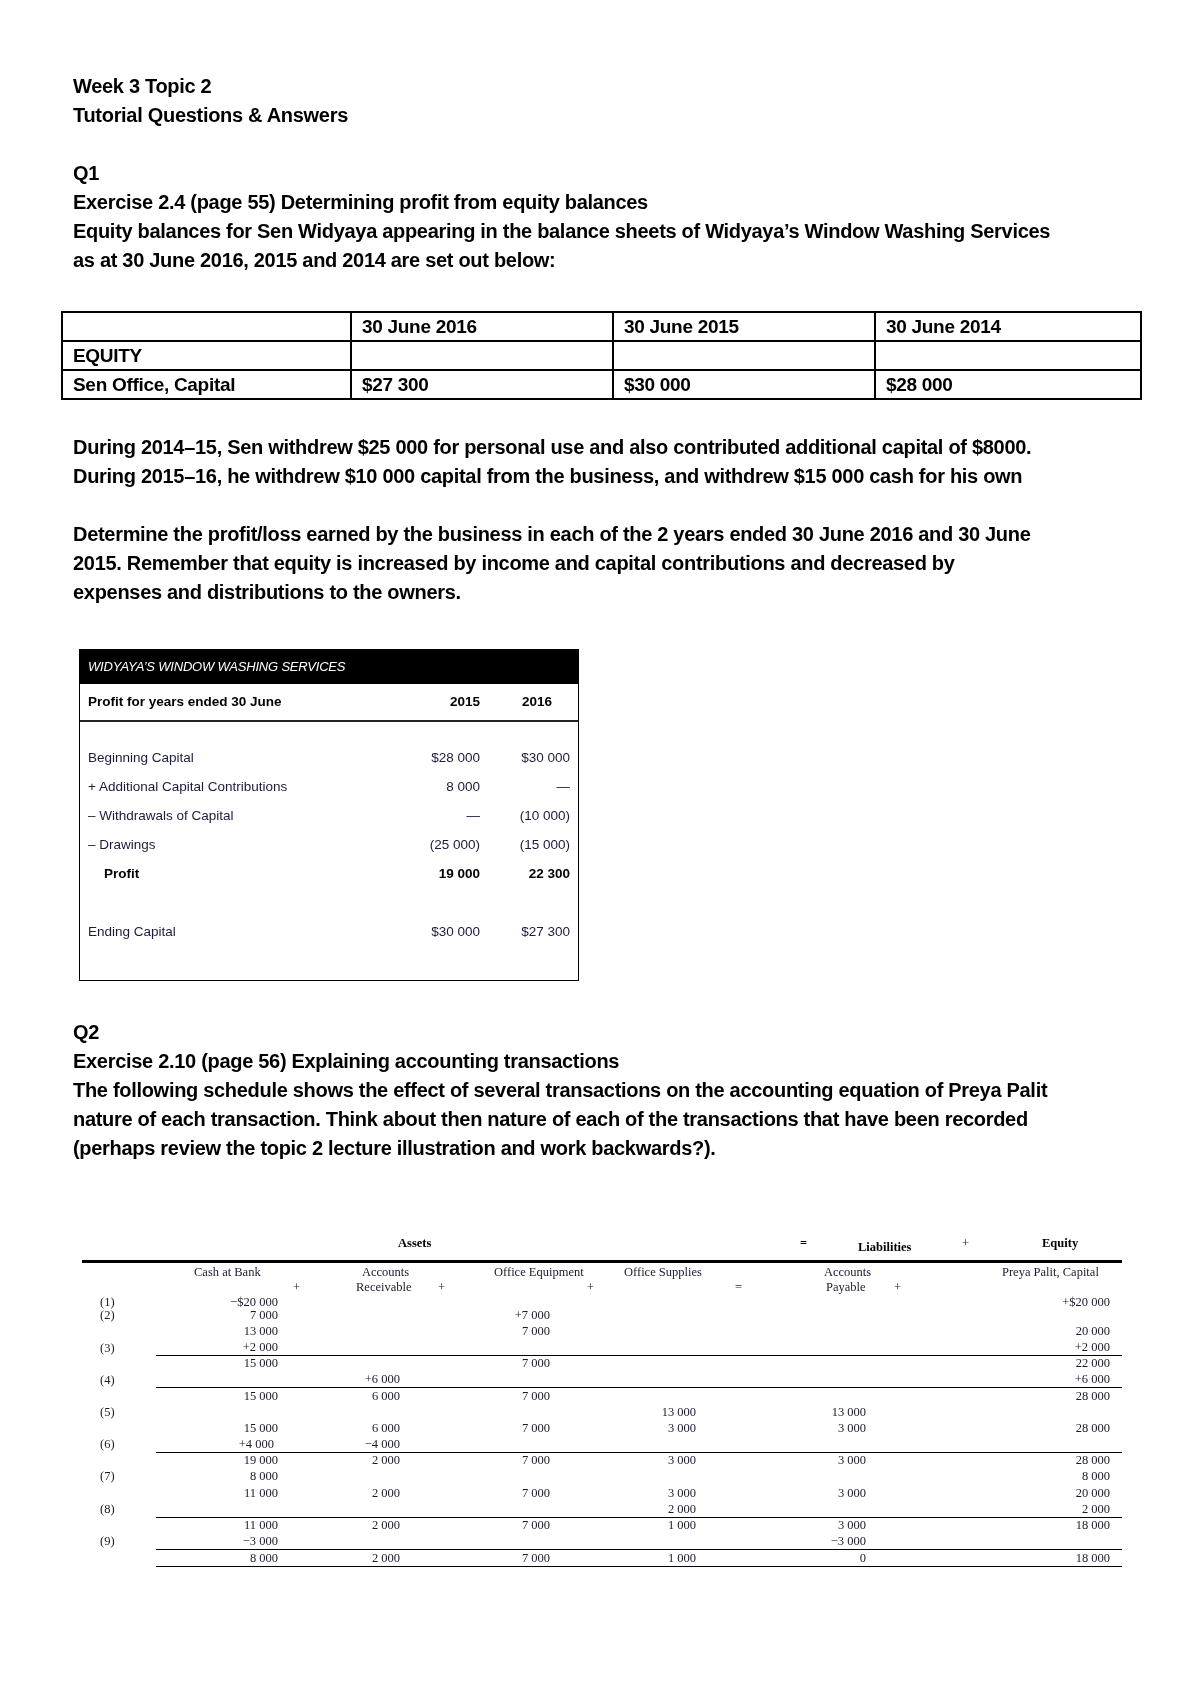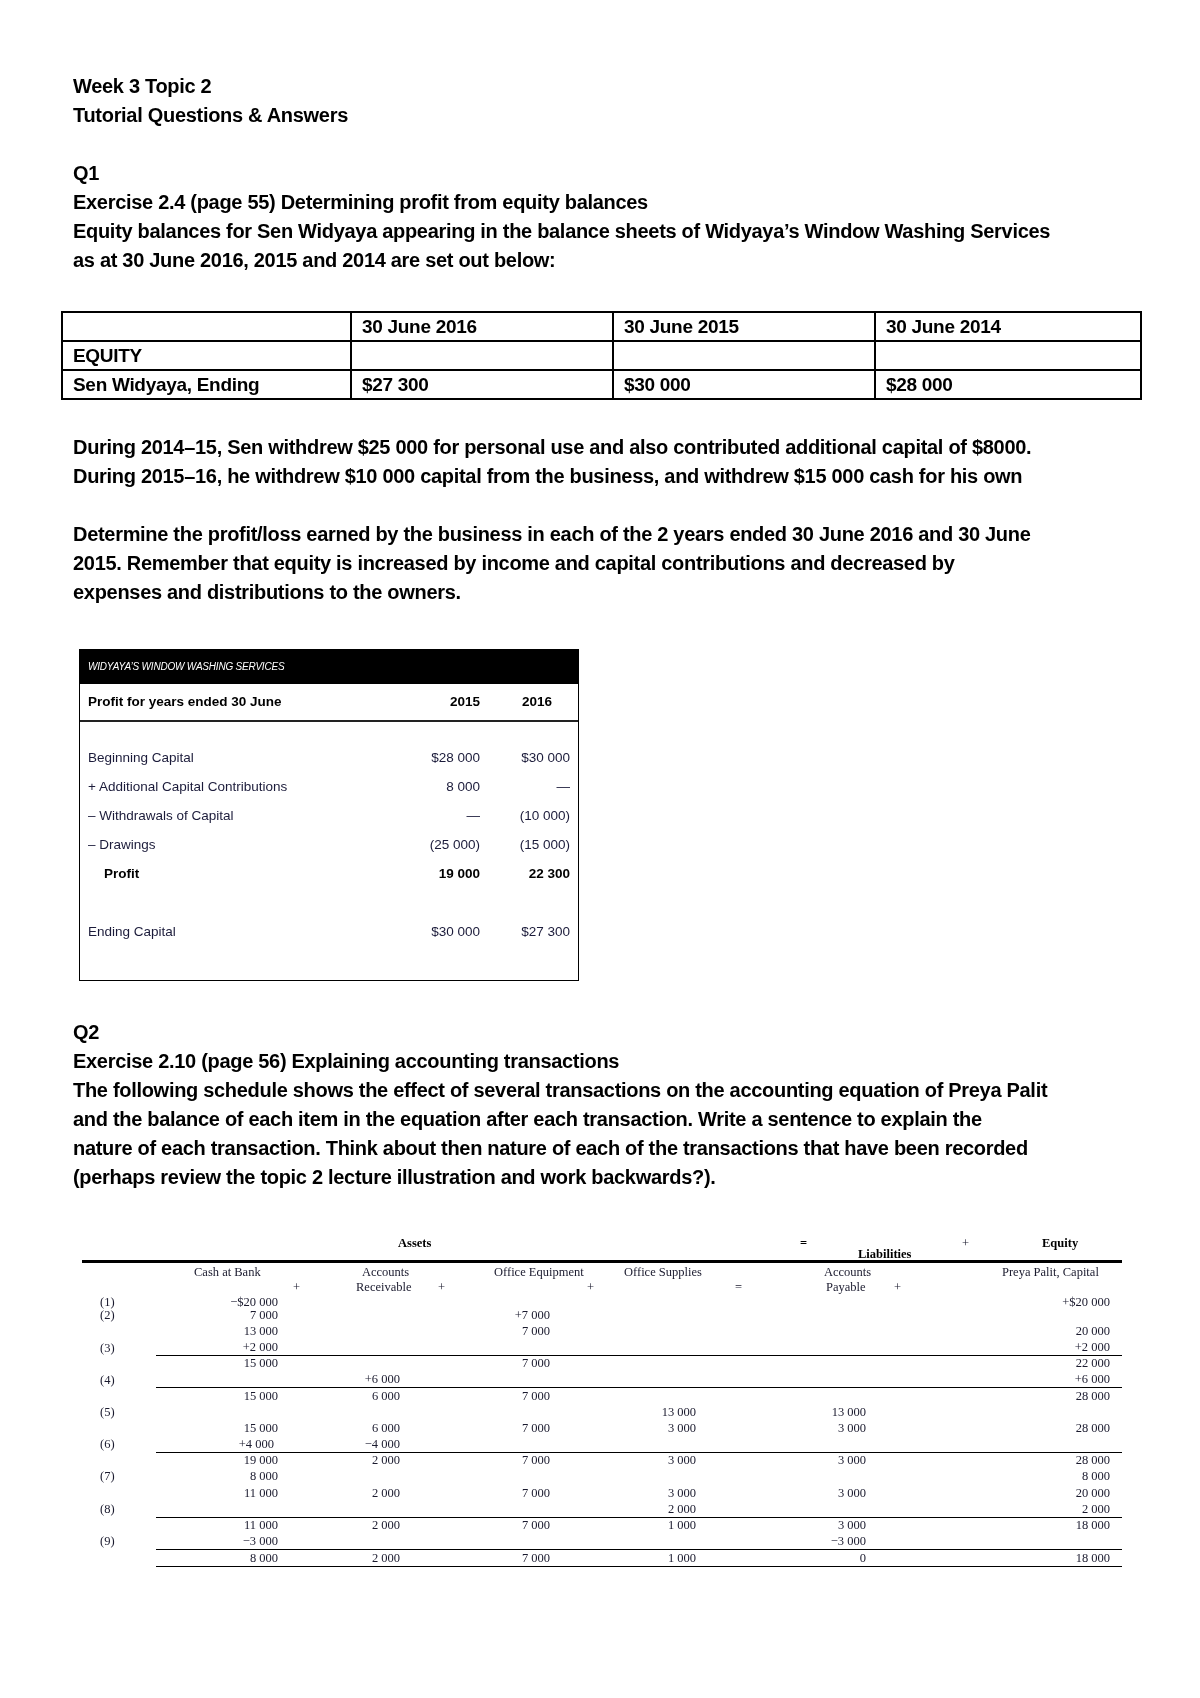--- a/index.html
+++ b/index.html
@@ -14,21 +14,21 @@
   table.equity { position: absolute; left: 61px; top: 311px; width: 1081px; border-collapse: collapse;
                  font-weight: bold; font-size: 19px; }
   table.equity td { border: 2px solid #000; height: 27px; padding: 0 0 0 10px; letter-spacing: -0.3px; }
   table.equity td.c0 { width: 277px; }
   table.equity td.c1, table.equity td.c2 { width: 250px; }
 
   
   .stmt { position: absolute; left: 79px; top: 649px; width: 498px; height: 330px; border: 1.5px solid #000;
           font-size: 13.5px; }
   .stmt .banner { background: #000; color: #fff; font-style: italic; height: 34px; line-height: 34px;
-                  padding-left: 8px; font-size: 10px; letter-spacing: -0.2px; }
+                  padding-left: 8px; font-size: 13px; letter-spacing: -0.2px; }
   .stmt .hdr { height: 36px; line-height: 36px; border-bottom: 2px solid #222; font-weight: bold;
                position: relative; padding-left: 8px; }
   .stmt .row { position: absolute; left: 8px; right: 8px; height: 20px; line-height: 20px; color: #1b1b3a; }
   .stmt .row.bold { font-weight: bold; color: #000; margin-left: 16px; }
   .stmt .v1 { position: absolute; right: 90px; text-align: right; }
   .stmt .v2 { position: absolute; right: 0px; text-align: right; }
   .stmt .hdr .v1 { right: 98px; } .stmt .hdr .v2 { right: 26px; }
 
   
   .sched { position: absolute; left: 82px; top: 1236px; width: 1040px; height: 380px;
@@ -60,21 +60,21 @@
     <td class="c2">30 June 2015</td>
     <td>30 June 2014</td>
   </tr>
   <tr>
     <td>EQUITY</td>
     <td></td>
     <td></td>
     <td></td>
   </tr>
   <tr>
-    <td>Sen Widyaya, Ending</td>
+    <td>Sen Office, Capital</td>
     <td>$27 300</td>
     <td>$30 000</td>
     <td>$28 000</td>
   </tr>
 </tbody>
   </table>
 
 <div class="doc" style="top:433px;">
   <p>During 2014–15, Sen withdrew $25 000 for personal use and also contributed additional capital of $8000.</p>
   <p>During 2015–16, he withdrew $10 000 capital from the business, and withdrew $15 000 cash for his own</p>
@@ -120,30 +120,29 @@
     <span>Ending Capital</span>
     <span class="v1">$30 000</span>
     <span class="v2">$27 300</span>
   </div>
 </div>
 
 <div class="doc" style="top:1018px;">
   <p>Q2</p>
   <p>Exercise 2.10 (page 56) Explaining accounting transactions</p>
   <p>The following schedule shows the effect of several transactions on the accounting equation of Preya Palit</p>
-  <p>and the balance of each item in the equation after each transaction. Write a sentence to explain the</p>
   <p>nature of each transaction. Think about then nature of each of the transactions that have been recorded</p>
   <p>(perhaps review the topic 2 lecture illustration and work backwards?).</p>
 </div>
 
 <div class="sched">
 
   <span class="t b" style="left:316px;top:0">Assets</span>
   <span class="t b" style="left:718px;top:0">=</span>
-  <span class="t b" style="left:776px;top:11px">Liabilities</span>
+  <span class="t b" style="left:776px;top:4px">Liabilities</span>
   <span class="t" style="left:880px;top:0">+</span>
   <span class="t b" style="left:960px;top:0">Equity</span>
   <div class="line thick" style="left:0;width:1040px;top:24px"></div>
 
   <span class="t" style="left:112px;top:29px">Cash at Bank</span>
   <span class="t" style="left:280px;top:29px">Accounts</span>
   <span class="t" style="left:274px;top:44px">Receivable</span>
   <span class="t" style="left:412px;top:29px">Office Equipment</span>
   <span class="t" style="left:542px;top:29px">Office Supplies</span>
   <span class="t" style="left:742px;top:29px">Accounts</span>

